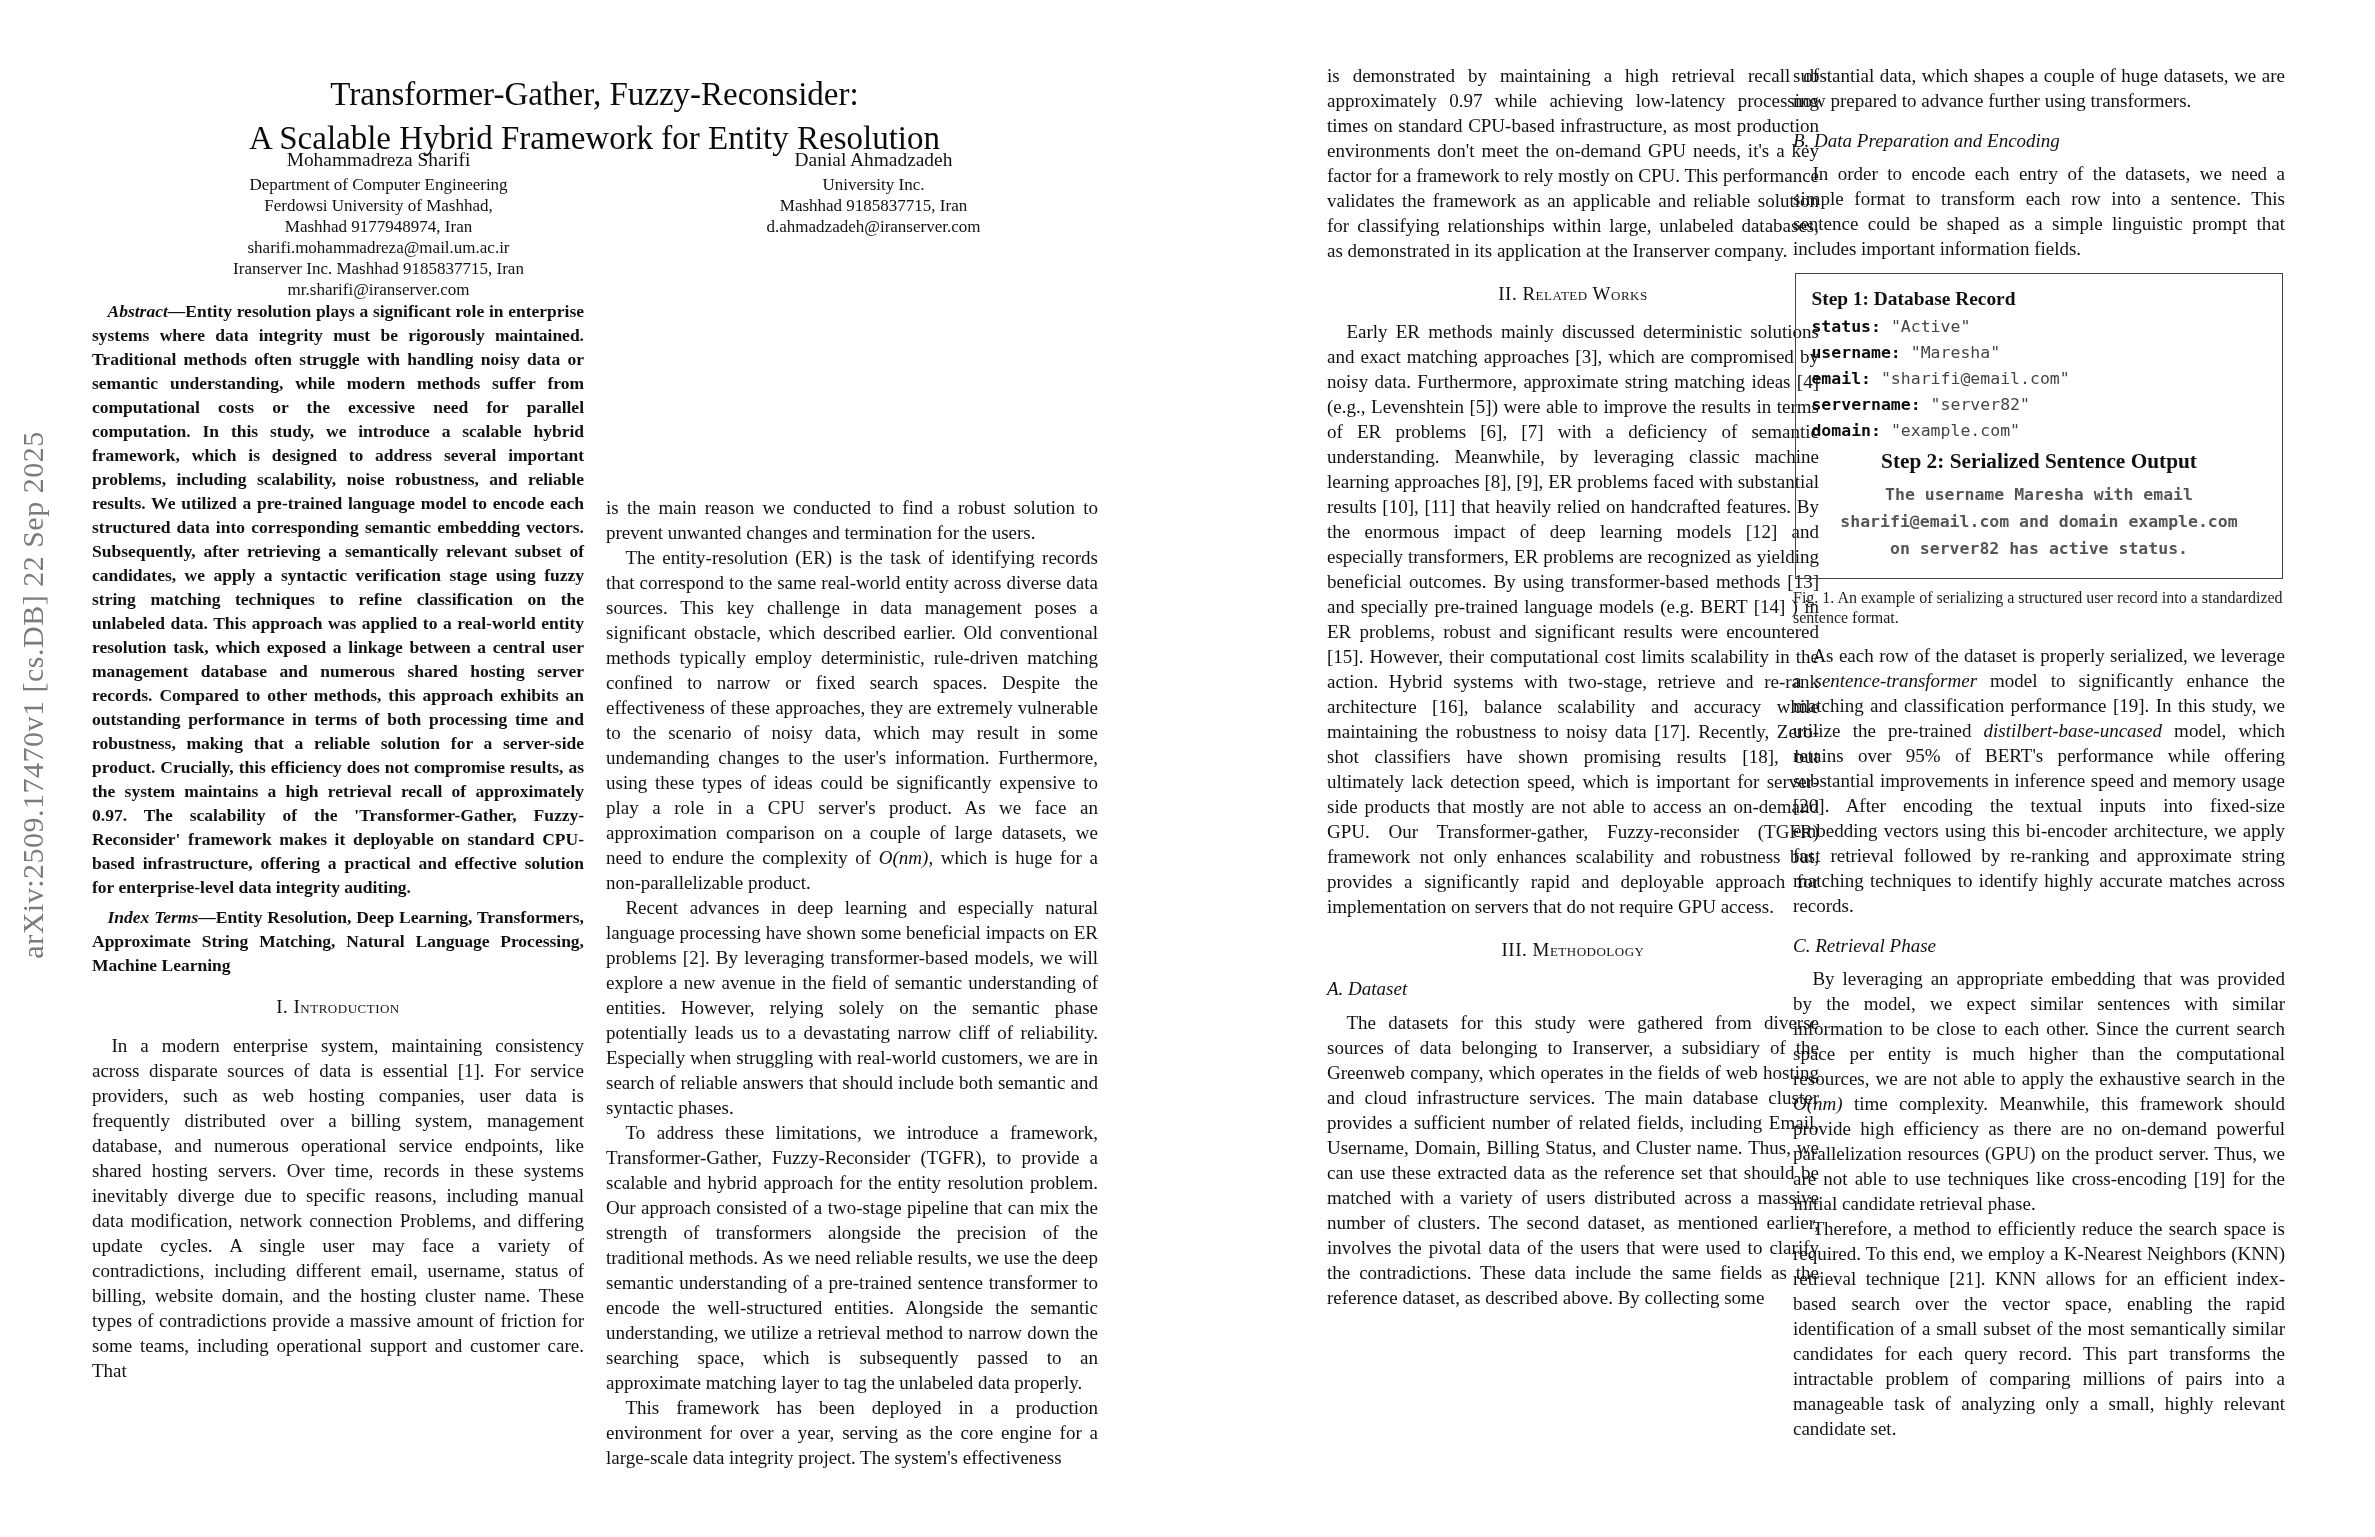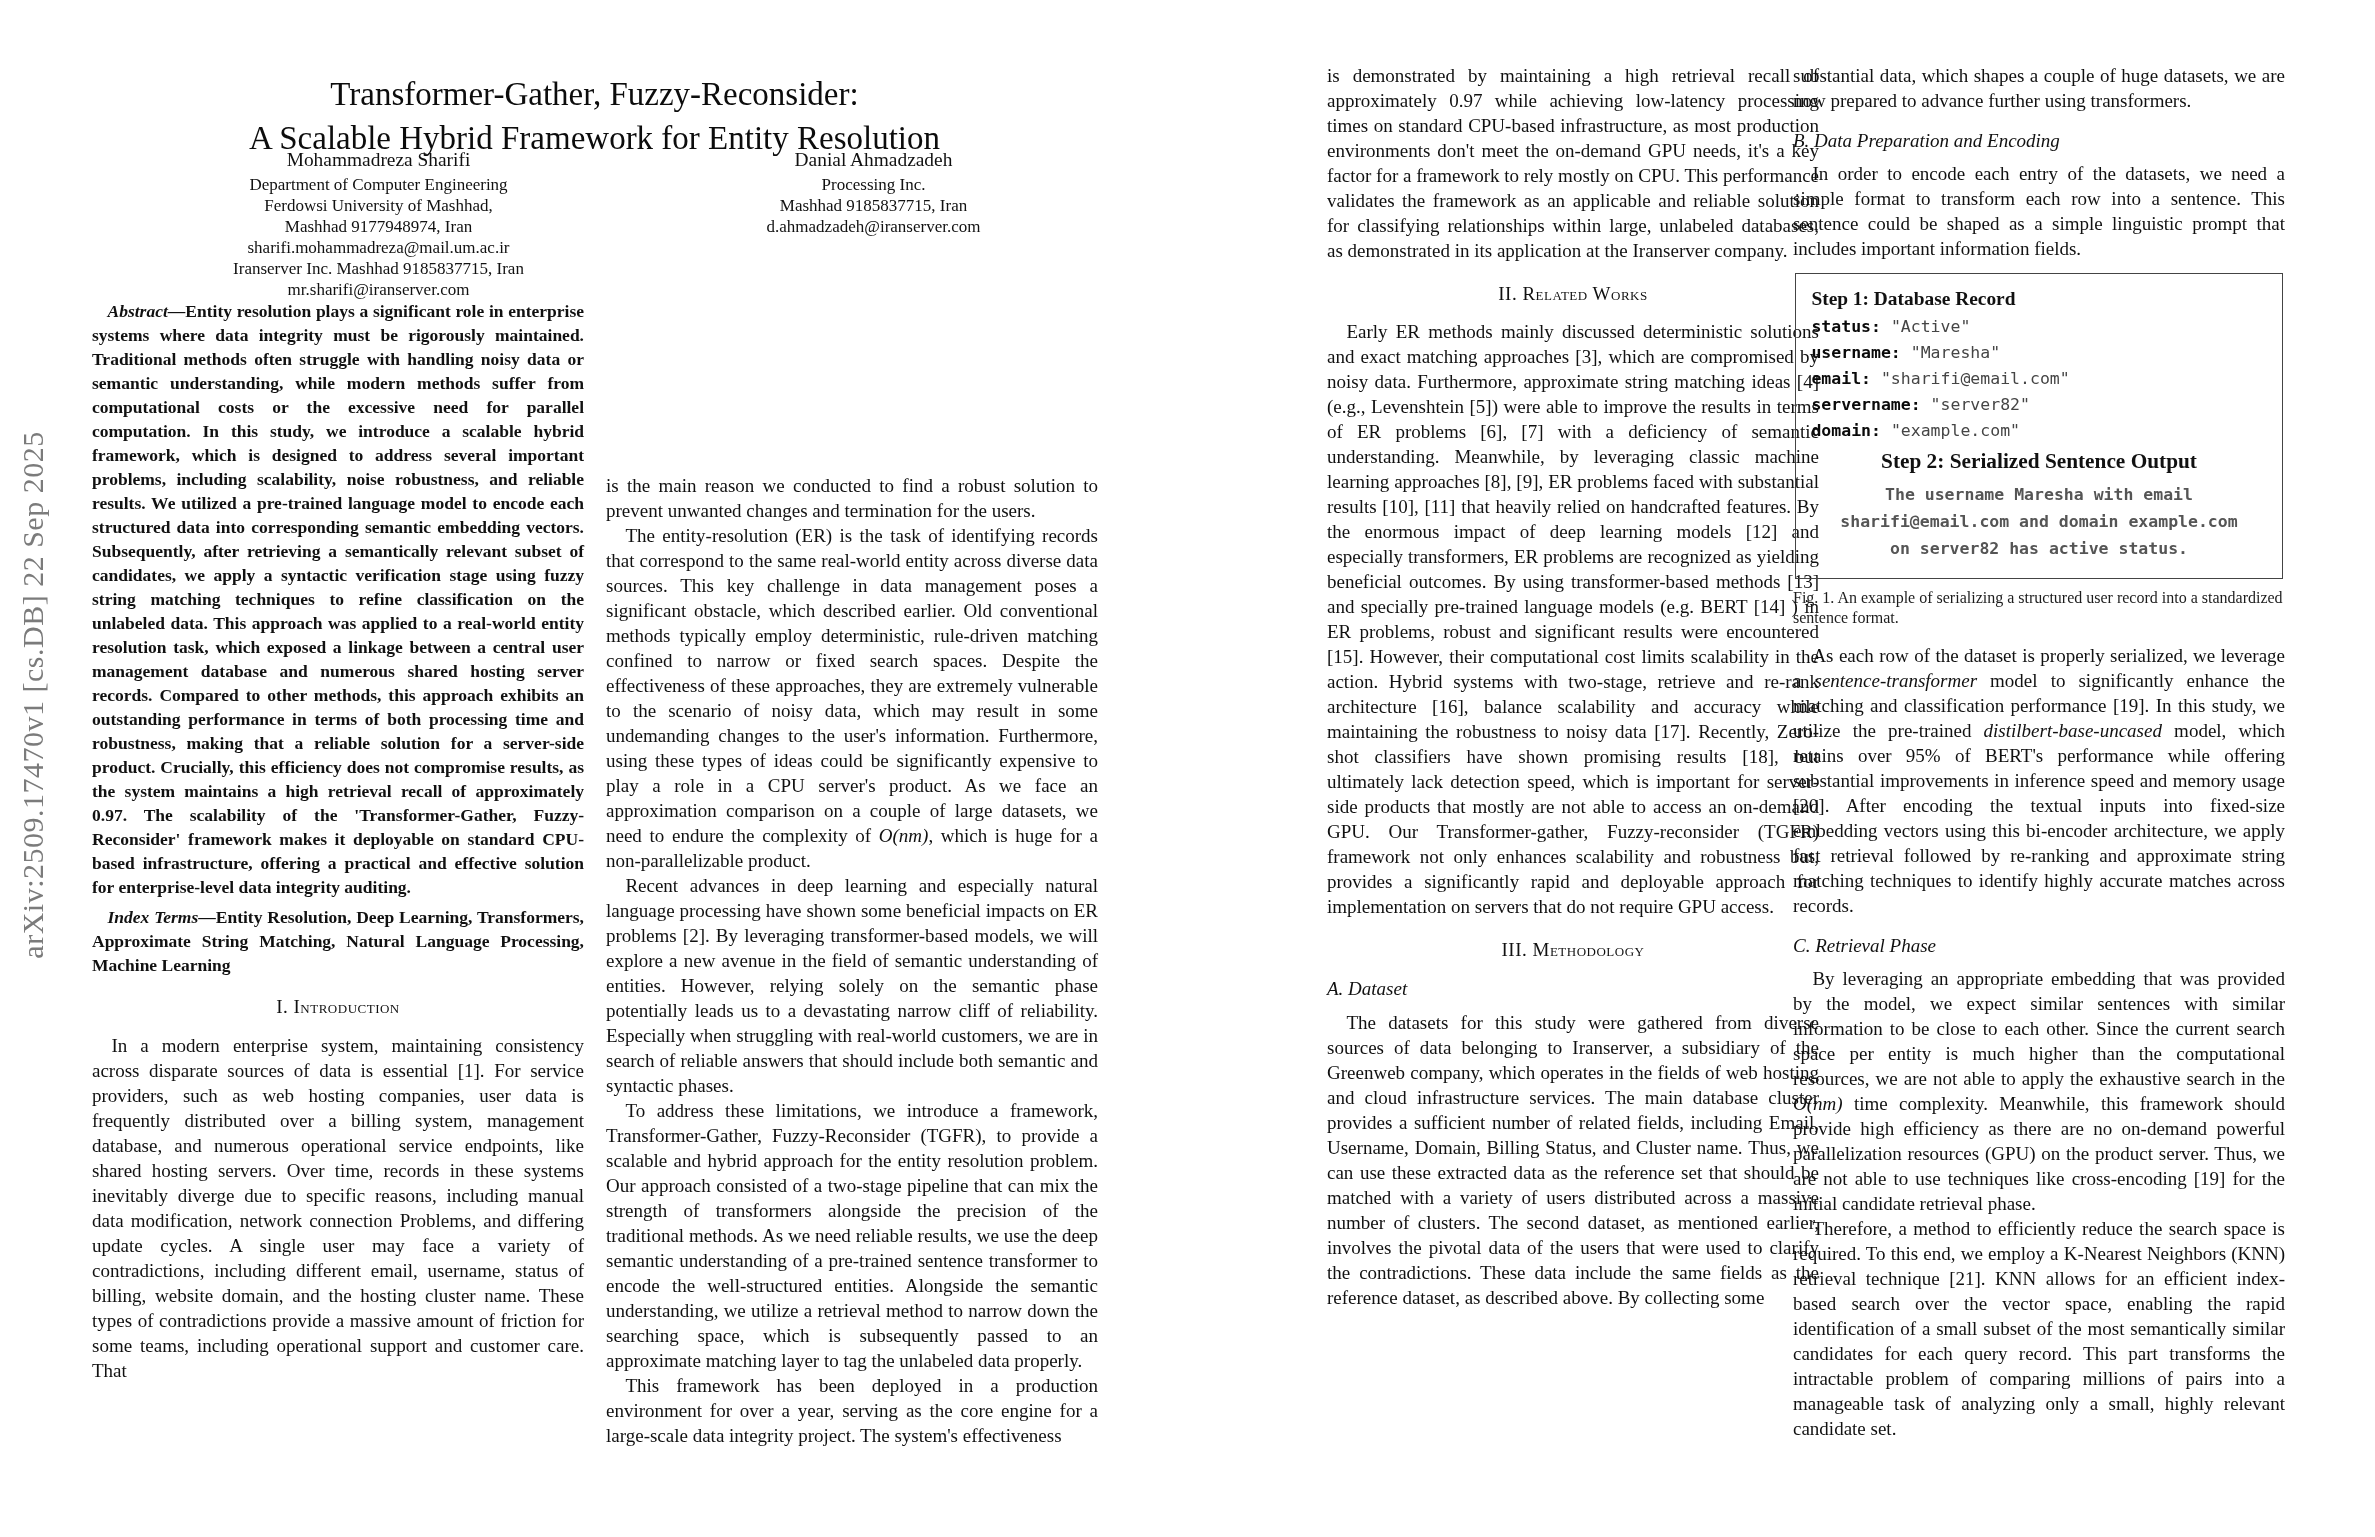--- a/index.html
+++ b/index.html
@@ -16,21 +16,21 @@
   .title-line{font-size:33px;line-height:44px;color:#0c0c0c;}
   .author-block{position:absolute;top:147px;text-align:center;}
   #author-1{left:165px;width:427px;}
   #author-2{left:660px;width:427px;}
   .author-name{font-size:19.4px;line-height:25px;margin-bottom:1.9px;}
   .author-line{font-size:17px;line-height:21px;}
 
   
   .col{position:absolute;width:492px;text-align:justify;}
   #p1c1{left:92px;top:299px;}
-  #p1c2{left:606px;top:473px;}
+  #p1c2{left:606px;top:495px;}
   #p2c1{left:1288px;top:63px;margin-left:39px;}
   #p2c2{left:1793px;top:63px;}
 
   .abstract{font-size:17.5px;line-height:24px;font-weight:bold;text-indent:15.5px;margin:0;}
   .abstract .lead{font-style:italic;}
   .index-terms{font-size:17.5px;line-height:24px;font-weight:bold;text-indent:15.5px;margin:5.8px 0 0 0;}
   .index-terms .lead{font-style:italic;}
 
   .sec-heading{font-size:19px;line-height:25px;text-align:center;font-variant:small-caps;
     letter-spacing:0.5px;margin:17.5px 0 13.6px 0;font-weight:normal;}
@@ -72,21 +72,21 @@
     <div class="author-name">Mohammadreza Sharifi</div>
     <div class="author-line">Department of Computer Engineering</div>
     <div class="author-line">Ferdowsi University of Mashhad,</div>
     <div class="author-line">Mashhad 9177948974, Iran</div>
     <div class="author-line">sharifi.mohammadreza@mail.um.ac.ir</div>
     <div class="author-line">Iranserver Inc. Mashhad 9185837715, Iran</div>
     <div class="author-line">mr.sharifi@iranserver.com</div>
   </div>
   <div class="author-block" id="author-2">
     <div class="author-name">Danial Ahmadzadeh</div>
-    <div class="author-line">Processing Inc.</div>
+    <div class="author-line">University Inc.</div>
     <div class="author-line">Mashhad 9185837715, Iran</div>
     <div class="author-line">d.ahmadzadeh@iranserver.com</div>
   </div>
 
   <div class="col" id="p1c1">
     <p class="abstract"><span class="lead">Abstract</span><span>—Entity resolution plays a significant role in enterprise systems where data integrity must be rigorously maintained. Traditional methods often struggle with handling noisy data or semantic understanding, while modern methods suffer from computational costs or the excessive need for parallel computation. In this study, we introduce a scalable hybrid framework, which is designed to address several important problems, including scalability, noise robustness, and reliable results. We utilized a pre-trained language model to encode each structured data into corresponding semantic embedding vectors. Subsequently, after retrieving a semantically relevant subset of candidates, we apply a syntactic verification stage using fuzzy string matching techniques to refine classification on the unlabeled data. This approach was applied to a real-world entity resolution task, which exposed a linkage between a central user management database and numerous shared hosting server records. Compared to other methods, this approach exhibits an outstanding performance in terms of both processing time and robustness, making that a reliable solution for a server-side product. Crucially, this efficiency does not compromise results, as the system maintains a high retrieval recall of approximately 0.97. The scalability of the 'Transformer-Gather, Fuzzy-Reconsider' framework makes it deployable on standard CPU-based infrastructure, offering a practical and effective solution for enterprise-level data integrity auditing.</span></p>
     <p class="index-terms"><span class="lead">Index Terms</span><span>—Entity Resolution, Deep Learning, Transformers, Approximate String Matching, Natural Language Processing, Machine Learning</span></p>
     <h2 class="sec-heading">I. Introduction</h2>
     <p class="body-p">In a modern enterprise system, maintaining consistency across disparate sources of data is essential [1]. For service providers, such as web hosting companies, user data is frequently distributed over a billing system, management database, and numerous operational service endpoints, like shared hosting servers. Over time, records in these systems inevitably diverge due to specific reasons, including manual data modification, network connection Problems, and differing update cycles. A single user may face a variety of contradictions, including different email, username, status of billing, website domain, and the hosting cluster name. These types of contradictions provide a massive amount of friction for some teams, including operational support and customer care. That</p>
   </div>

